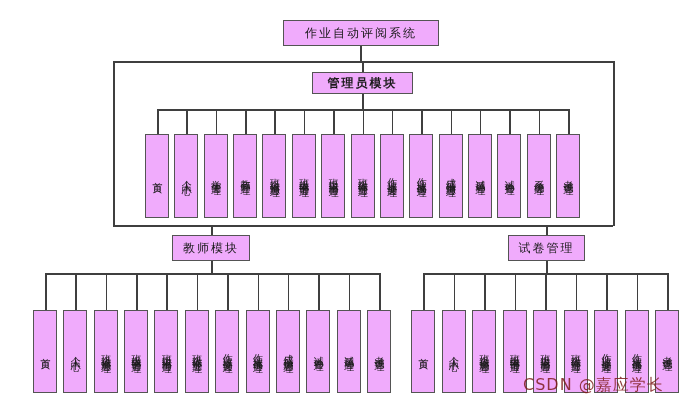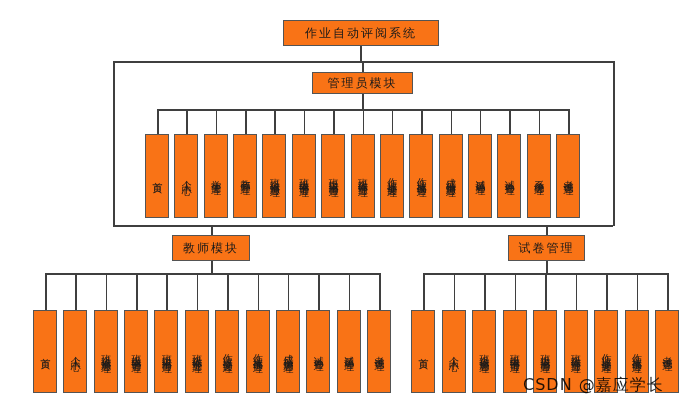--- a/index.html
+++ b/index.html
@@ -1,21 +1,21 @@
 <!DOCTYPE html>
 <html><head>
 <meta charset="utf-8">
 <style>
   html,body{margin:0;padding:0;background:#ffffff;}
   #stage{
     position:relative;width:684px;height:402px;background:#ffffff;overflow:hidden;
     font-family:"DejaVu Sans","Liberation Sans",sans-serif;
   }
   .node{
-    position:absolute;box-sizing:border-box;background:#f97316;
+    position:absolute;box-sizing:border-box;background:#f0abfc;
     border:1.5px solid #545454;display:flex;align-items:center;justify-content:center;
     color:#1a1a1a;z-index:2;text-align:center;
   }
   .h-node{font-size:12px;letter-spacing:2px;white-space:nowrap;}
   .v-node{
     writing-mode:vertical-rl;text-orientation:upright;
     font-size:10px;line-height:14px;letter-spacing:2px;
   }
   .line{position:absolute;background:#3f3f3f;z-index:1;}
   .hline{height:1.5px;}
@@ -24,21 +24,21 @@
     position:absolute;z-index:5;font-size:16px;letter-spacing:1px;
     white-space:nowrap;opacity:.85;pointer-events:none;
   }
 </style>
 </head>
 <body>
 
 <div id="stage">
   <div class="node h-node" style="left:283px;top:20px;width:156px;height:26px;">作业自动评阅系统</div>
 
-  <div class="node h-node" style="left:312px;top:72px;width:101px;height:22px;">管理员模块</div>
+  <div class="node h-node" style="left:312px;top:72px;width:101px;height:22px;font-weight:bold;">管理员模块</div>
 
   <div class="node h-node" style="left:172px;top:235px;width:78px;height:26px;">教师模块</div>
 
   <div class="node h-node" style="left:508px;top:235px;width:77px;height:26px;">试卷管理</div>
 
   <div id="lines">
       <div class="line vline" style="left: 360px; top: 46px; height: 15px;"></div>
       <div class="line hline" style="left: 113px; top: 61px; width: 500px;"></div>
       <div class="line vline" style="left: 362px; top: 61px; height: 11px;"></div>
       <div class="line vline" style="left: 362px; top: 94px; height: 15px;"></div>
@@ -121,14 +121,14 @@
       <div class="node v-node" style="left: 441.5px; top: 310px; width: 24px; height: 83px;">个人中心</div>
       <div class="node v-node" style="left: 472px; top: 310px; width: 24px; height: 83px;">班级信息管理</div>
       <div class="node v-node" style="left: 502.5px; top: 310px; width: 24px; height: 83px;">班级申请管理</div>
       <div class="node v-node" style="left: 533px; top: 310px; width: 24px; height: 83px;">班级退出管理</div>
       <div class="node v-node" style="left: 563.5px; top: 310px; width: 24px; height: 83px;">班级作业管理</div>
       <div class="node v-node" style="left: 594px; top: 310px; width: 24px; height: 83px;">作业提交管理</div>
       <div class="node v-node" style="left: 624.5px; top: 310px; width: 24px; height: 83px;">作业批改管理</div>
       <div class="node v-node" style="left: 655px; top: 310px; width: 24px; height: 83px;">考试管理</div>
     </div>
 
-  <div id="watermark" style="left: 523px; top: 375px; color: #000000;">CSDN @嘉应学长</div>
+  <div id="watermark" style="left: 523px; top: 375px; color: #7f1d1d;">CSDN @嘉应学长</div>
 </div>
 
 </body></html>

